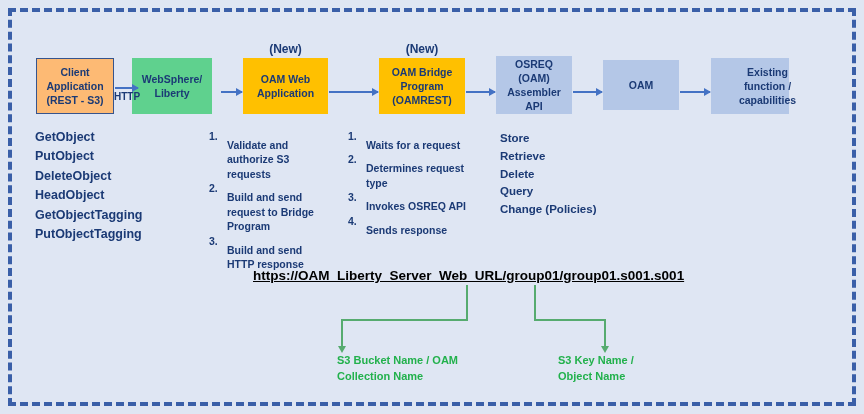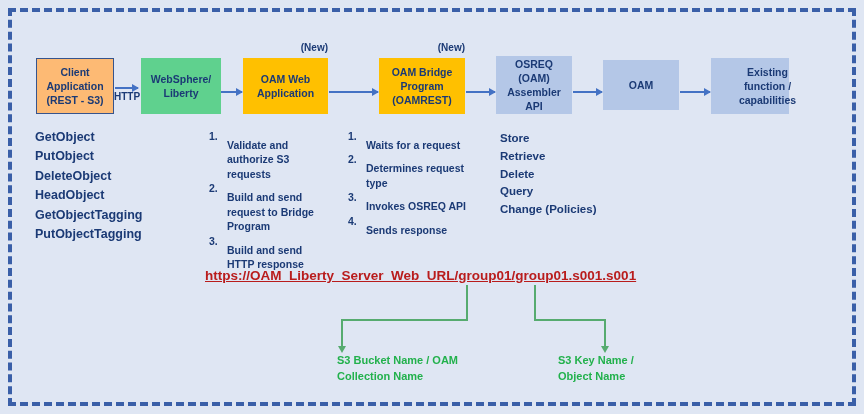--- a/index.html
+++ b/index.html
@@ -39,22 +39,22 @@
   }
   .box.client{background:#fdba74;border:1.3px solid #37548c;}
   .box.green{background:#5fd18e;}
   .box.amber{background:#ffc000;}
   .box.bluegray{background:#b4c7e7;}
 
   .newtag{
     position:absolute;
     color:#1b3a75;
     font-weight:bold;
-    font-size:10px;
-    text-align:right;
+    font-size:12px;
+    text-align:center;
   }
   
   .arrow{position:absolute;height:2px;background:#4472c4;}
   .arrow::after{
     content:"";
     position:absolute;
     right:-1px;top:-3.5px;
     border-left:7px solid #4472c4;
     border-top:4.5px solid transparent;
     border-bottom:4.5px solid transparent;
@@ -80,25 +80,26 @@
     font-weight:bold;
     font-size:10.5px;
     line-height:1.38;
   }
   .numrow{display:flex;margin-bottom:0px;}
   .numrow .n{width:18px;flex:0 0 18px;}
   .numrow .t{flex:1;margin-top:9px;}
   
   .url{
     position:absolute;
-    color:#b91c1c;
+    color:#000000;
     font-weight:bold;
     font-size:13.5px;
     text-decoration:underline;
     white-space:nowrap;
+    margin-left:48px;
   }
   
   .gline{position:absolute;background:#56ab6f;}
   .gline.v{width:1.6px;}
   .gline.h{height:1.6px;}
   .garrow{
     position:absolute;
     width:0;height:0;
     border-left:4px solid transparent;
     border-right:4px solid transparent;
@@ -121,21 +122,21 @@
   <div class="dashed-frame"></div>
 
   <div class="box client" style="left:36px;top:58px;width:78px;height:56px;">
     <div>
       <span>Client</span><br>
       <span>Application</span><br>
       <span>(REST - S3)</span>
     </div>
   </div>
 
-  <div class="box green" style="left:141px;top:58px;width:80px;height:56px;">
+  <div class="box green" style="left:132px;top:58px;width:80px;height:56px;">
     <div>
       <span>WebSphere/</span><br>
       <span>Liberty</span>
     </div>
   </div>
 
   <div class="newtag" style="left:243px;top:42px;width:85px;">(New)</div>
   <div class="box amber" style="left:243px;top:58px;width:85px;height:56px;">
     <div>
       <span>OAM Web</span><br>

